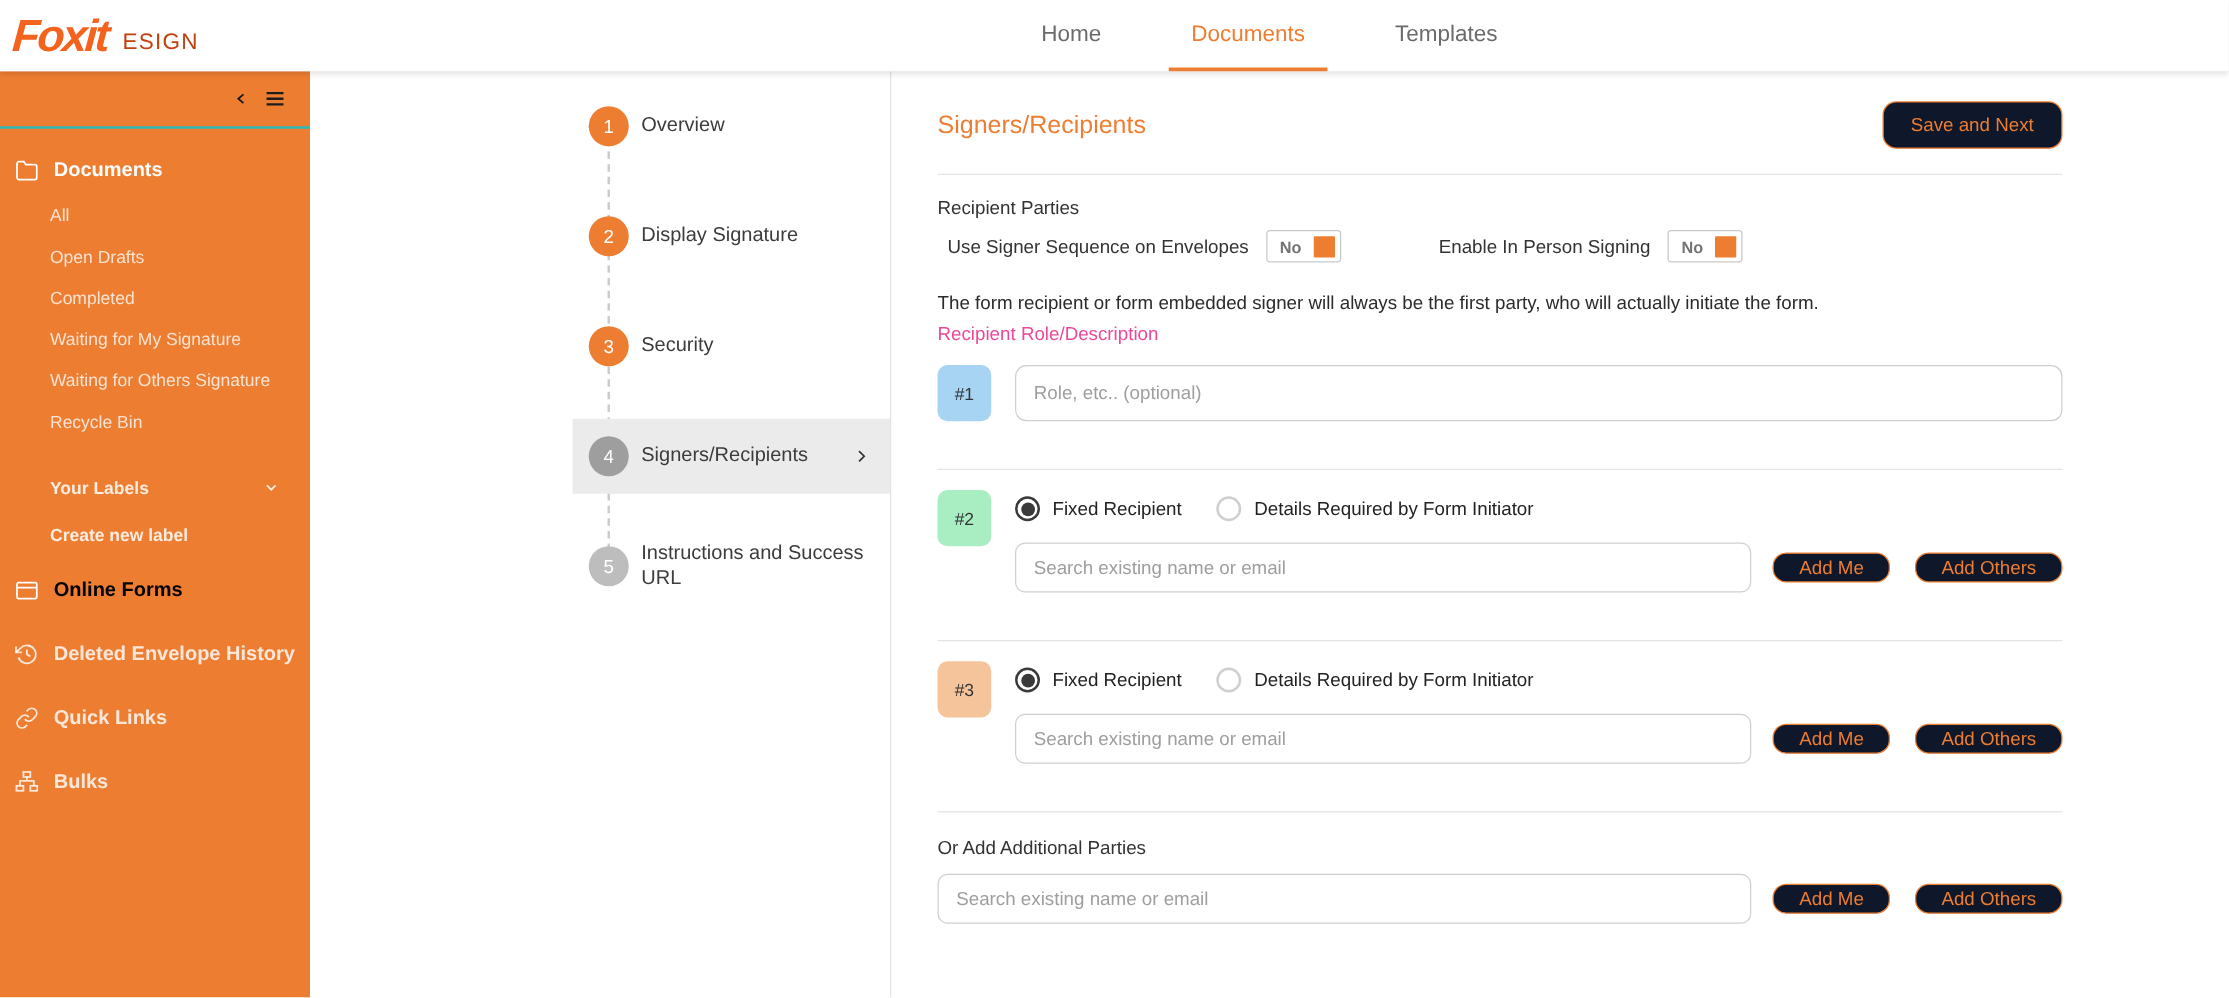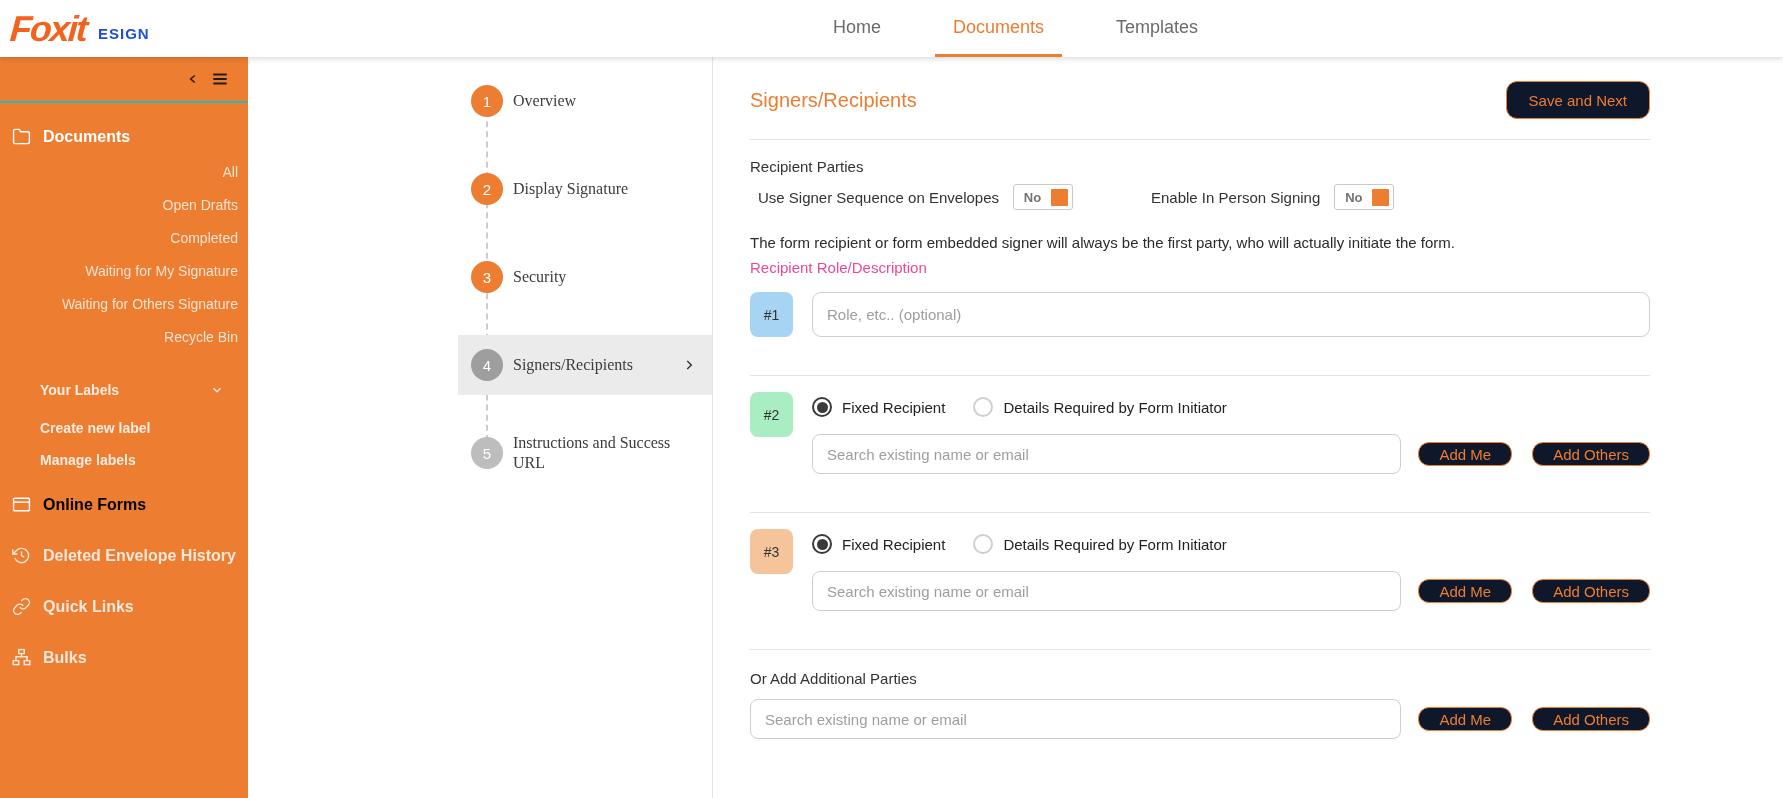--- a/index.html
+++ b/index.html
@@ -6,39 +6,39 @@
   html,body { width:1783px; height:798px; overflow:hidden; background:#fff;
     font-family:"Liberation Sans","DejaVu Sans",sans-serif; color:#333; }
   .app { width:1783px; height:798px; display:flex; flex-direction:column; }
 
   
   .topbar { height:57px; background:#fff; display:flex; align-items:stretch;
     box-shadow:0 2px 5px rgba(0,0,0,0.14); position:relative; z-index:10; flex:0 0 57px; }
   .logo-area { width:248px; display:flex; align-items:center; padding-left:10px; }
   .logo-foxit { color:#F4631E; font-size:36px; font-weight:800; font-style:italic;
     letter-spacing:-2px; transform:skewX(-4deg); line-height:1; }
-  .logo-esign { color:#1d4ed8; font-size:15px; font-weight:700; letter-spacing:1px;
+  .logo-esign { color:#c2410c; font-size:18px; font-weight:400; letter-spacing:1px;
     margin-left:12px; margin-top:10px; }
   .top-nav { flex:1; display:flex; justify-content:center; gap:36px; }
   .nav-item { display:flex; align-items:center; padding:0 18px; font-size:18px;
     color:#6b6b6b; cursor:pointer; border-bottom:3px solid transparent; }
   .nav-item.active { color:#ED7D31; border-bottom-color:#ED7D31; }
 
   .body-row { flex:1; display:flex; min-height:0; }
 
   
   .sidebar { width:248px; background:#ED7D31; color:#fff; flex:0 0 248px;
     display:flex; flex-direction:column; }
   .collapse-row { height:46px; display:flex; align-items:center; justify-content:flex-end;
     padding-right:18px; gap:10px; border-bottom:2px solid #2BB8B8; }
   .collapse-row svg { cursor:pointer; }
   .side-menu { padding-top:14px; font-size:15px; }
   .menu-header { display:flex; align-items:center; gap:12px; padding:10px 10px 10px 12px;
     font-weight:700; font-size:16px; color:#ffffff; cursor:pointer; }
-  .menu-sub { list-style:none;text-align:right; }
+  .menu-sub { list-style:none; }
   .menu-sub li { padding:8px 10px 8px 40px; font-size:14px; color:rgba(255,255,255,0.78);
     cursor:pointer; line-height:17px; }
   .labels-row { display:flex; align-items:center; justify-content:space-between;
     padding:10px 24px 10px 40px; margin-top:18px; font-weight:700; font-size:14px;
     color:rgba(255,255,255,0.85); cursor:pointer; }
   .labels-sub { list-style:none; margin-top:4px; }
   .labels-sub li { padding:8px 10px 8px 40px; font-size:14px; font-weight:700;
     color:rgba(255,255,255,0.85); cursor:pointer; }
   .menu-root { display:flex; align-items:center; gap:12px; padding:13px 10px 13px 12px;
     font-weight:700; font-size:16px; color:rgba(255,255,255,0.82); cursor:pointer; margin-top:6px; }
@@ -53,21 +53,21 @@
   .step { height:88px; display:flex; align-items:center; margin-left:210px;
     position:relative; cursor:pointer; }
   .step.active { height:60px; margin-top:14px; margin-bottom:14px; background:#EBEBEB; }
   .step-circle { width:32px; height:32px; border-radius:50%; margin-left:13px;
     display:flex; align-items:center; justify-content:center; color:#fff;
     font-size:15px; font-weight:500; flex:0 0 32px; position:relative; z-index:2; }
   .step-circle.done { background:#ED7D31; }
   .step-circle.current { background:#9E9E9E; }
   .step-circle.future { background:#BDBDBD; }
   .step-label { margin-left:10px; font-size:16px; color:#3c3c3c; line-height:20px;
-    max-width:180px;font-family:Liberation Serif, serif; }
+    max-width:180px; }
   .step-chevron { margin-left:auto; margin-right:16px; display:flex; align-items:center; }
 
   
   .content { flex:1; padding:24px 133px 0 37px; min-width:0; }
   .title-row { display:flex; align-items:center; justify-content:space-between; height:38px; }
   .page-title { color:#ED7D31; font-size:20px; font-weight:400; }
   .btn { background:#0f172a; border:1px solid #ED7D31; color:#ED7D31; border-radius:11px;
     font-size:15px; font-family:inherit; cursor:pointer; }
   .btn-save { height:38px; padding:0 22px; }
   .btn-add { height:24px; padding:0 20px; flex:0 0 auto; }
@@ -165,21 +165,20 @@
         </ul>
 
         <div class="labels-row">
           <span>Your Labels</span>
           <svg width="14" height="14" viewBox="0 0 24 24" fill="none" stroke="rgba(255,255,255,0.85)" stroke-width="2.4">
               <polyline points="6 9 12 15 18 9"></polyline>
             </svg>
         </div>
         <ul class="labels-sub">
           <li>Create new label</li>
-          <li>Manage labels</li>
         </ul>
 
         <div class="menu-root bright">
           <svg width="19" height="19" viewBox="0 0 24 24" fill="none" stroke="#ffffff" stroke-width="1.8">
               <rect x="2" y="4" width="20" height="16" rx="1.5"></rect>
               <line x1="2" y1="9" x2="22" y2="9"></line>
             </svg>
           <span>Online Forms</span>
         </div>
 

